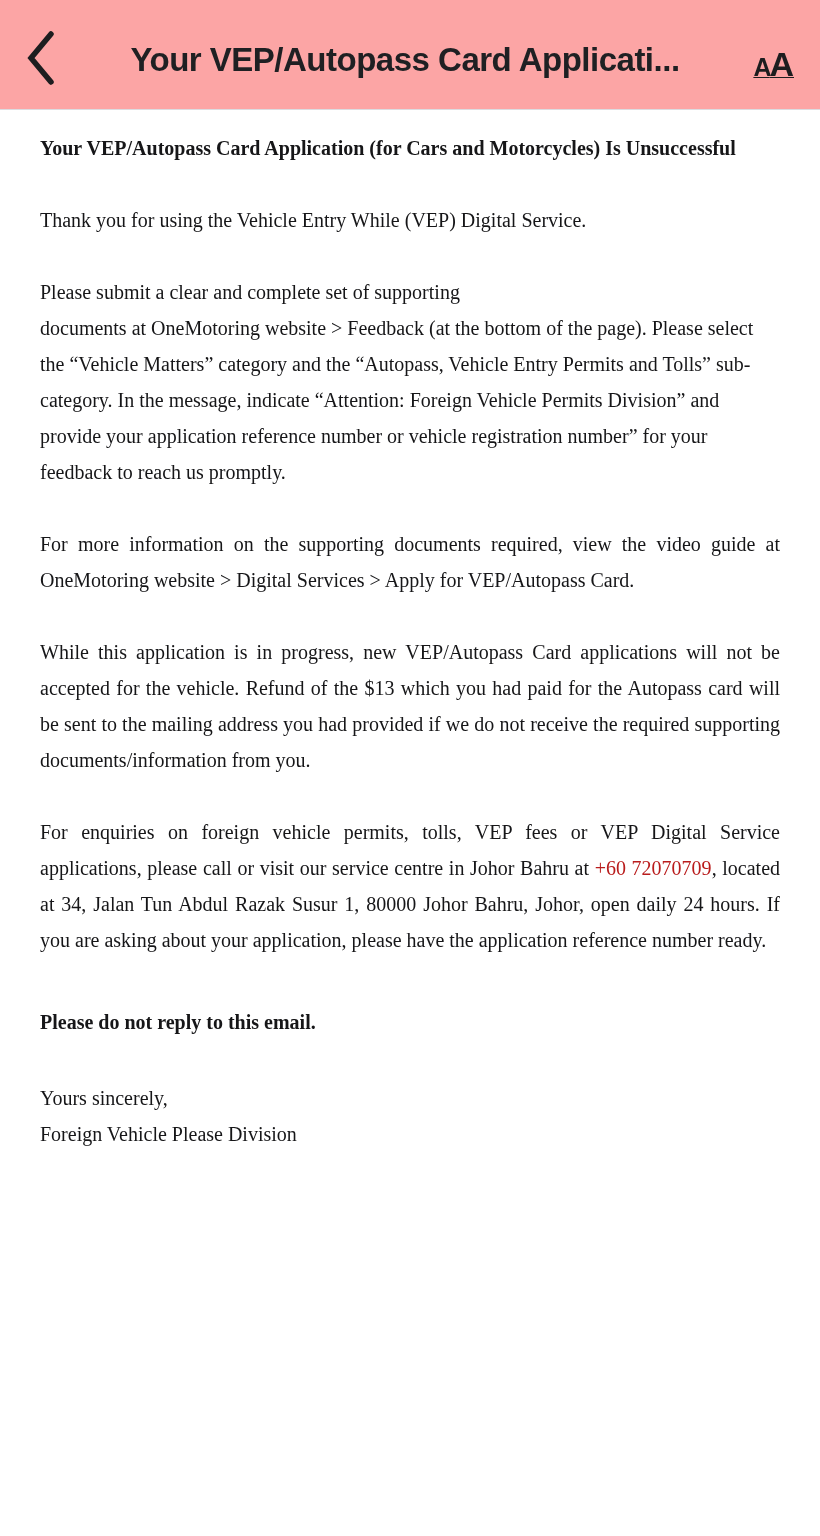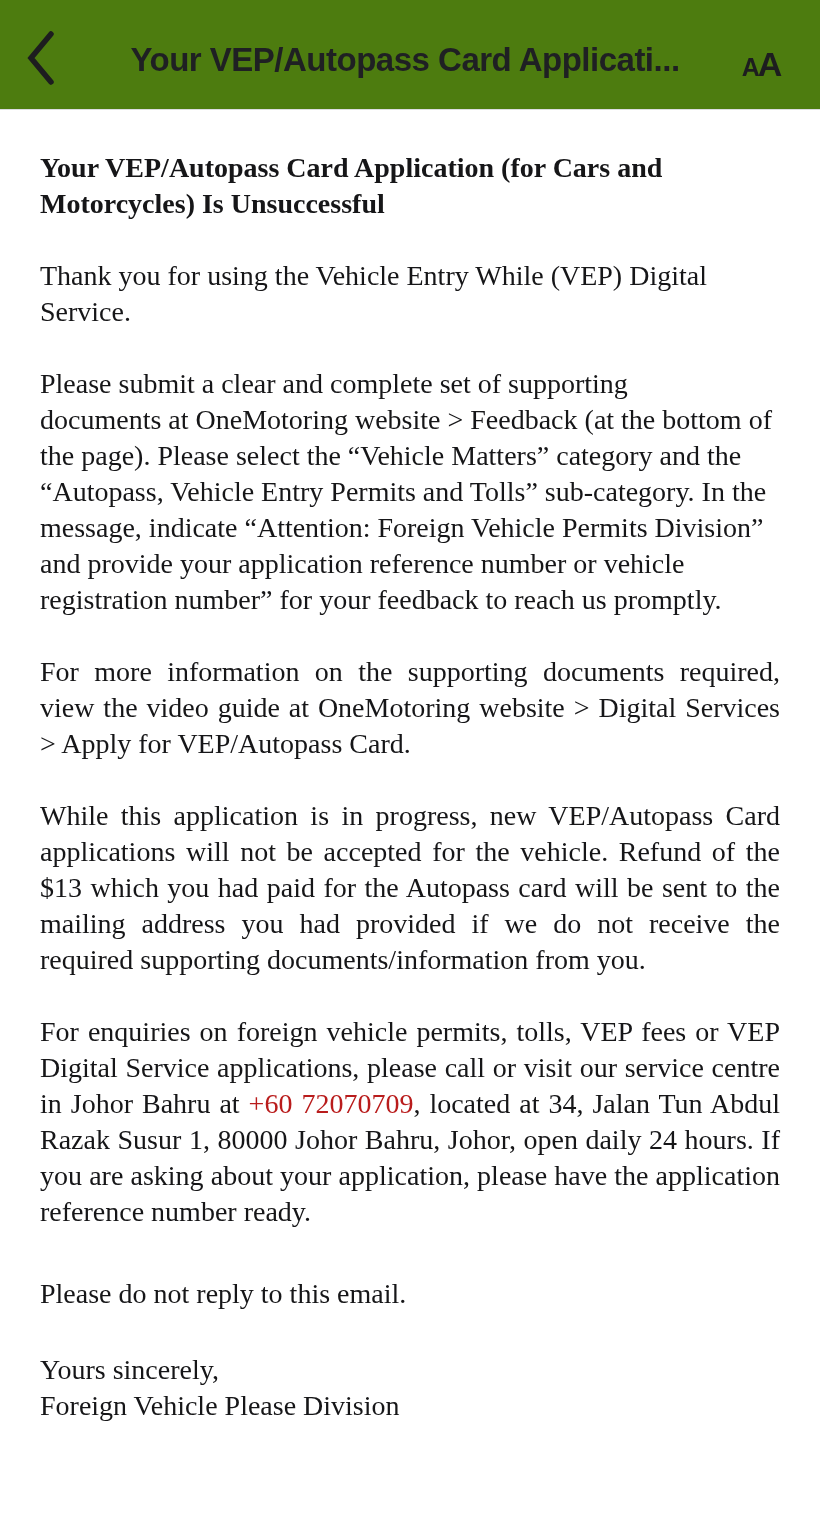--- a/index.html
+++ b/index.html
@@ -12,21 +12,21 @@
   .screen {
     width: 820px; height: 1536px;
     background: #ffffff;
     overflow: hidden;
     position: relative;
   }
 
   
   .navbar {
     height: 110px;
-    background: #4d7c0f;
+    background: #fca5a5;
     border-bottom: 1px solid #dcdce0;
     display: flex;
     align-items: center;
     padding: 10px 26px 0 26px;
   }
   .back-btn {
     width: 54px; height: 70px;
     display: flex; align-items: center; justify-content: flex-start;
     background: none; border: none; cursor: pointer;
   }
@@ -36,45 +36,46 @@
     font-family: "Liberation Sans", sans-serif;
     font-weight: 700;
     font-size: 33px;
     letter-spacing: -0.5px;
     color: #1f2023;
     white-space: nowrap;
     overflow: hidden;
   }
   .textsize-btn {
     width: 64px; height: 70px;
-    display: flex; align-items: flex-end; justify-content: center;
+    display: flex; align-items: flex-end; justify-content: flex-end;
     background: none; border: none; cursor: pointer;
     font-family: "Liberation Sans", sans-serif;
     color: #1d1d1f;
     padding-bottom: 14px;
+    text-decoration: underline;
   }
   .textsize-btn .a-small {
     font-weight: 700; font-size: 25px; line-height: 1;
     letter-spacing: -2px;
   }
   .textsize-btn .a-large {
     font-weight: 700; font-size: 34px; line-height: 1;
   }
 
   
   .msg {
-    padding: 40px 40px 0 40px;
+    padding: 20px 40px 0 40px;
     color: #161618;
-    font-size: 28px;
+    font-size: 20px;
     line-height: 36px;
   }
   .msg p { margin: 0 0 36px 0; }
   .b { font-weight: 700; }
   .jst { text-align: justify; }
-  .no-reply { margin-top: 46px !important; }
+  .no-reply { margin-top: 46px !important; font-weight: bold; }
   .signature { margin-top: 40px !important; }
   .phone-link { color: #b91c1c; text-decoration: none; cursor: pointer; }
 </style>
 </head>
 <body>
 
 <div class="screen">
 
   <header class="navbar">
     <button class="back-btn">

